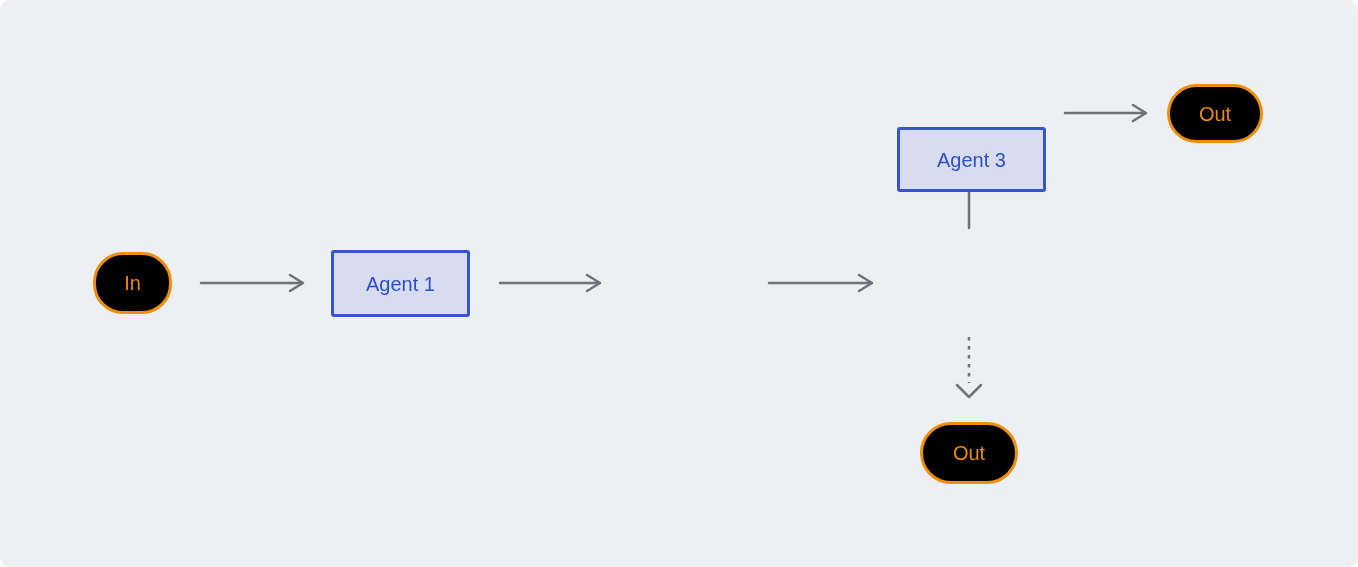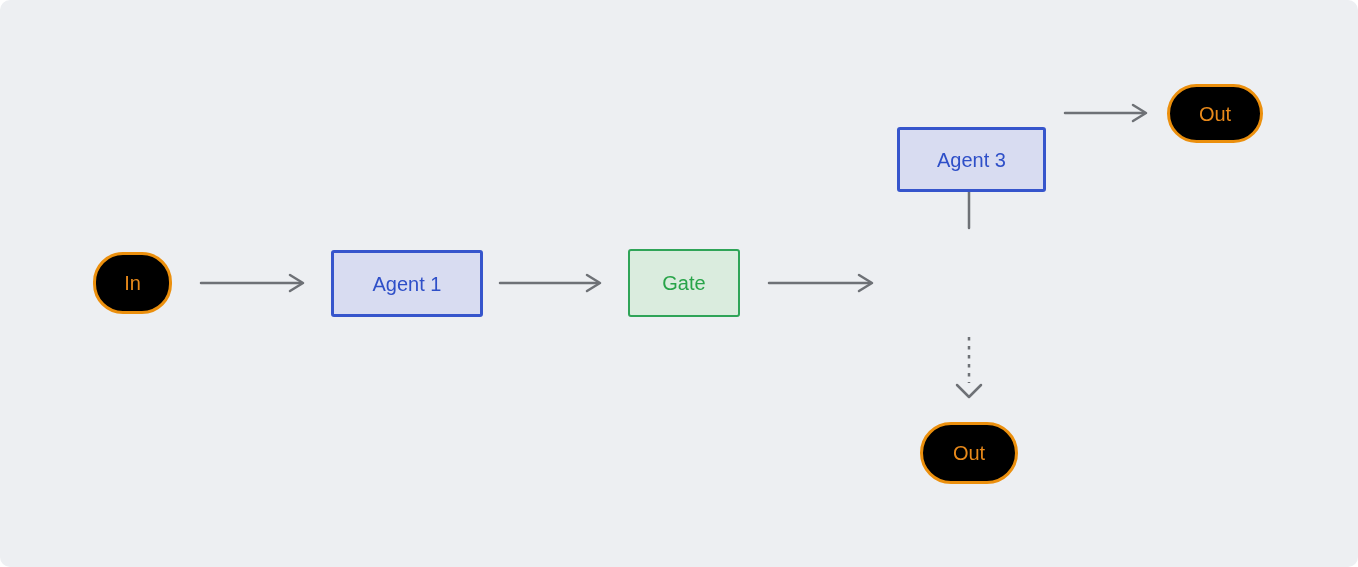--- a/index.html
+++ b/index.html
@@ -37,21 +37,21 @@
     border: 2.5px solid #2FA458;
     color: #28A449;
     border-radius: 3px;
   }
   .node-pill {
     background: #000000;
     border: 3px solid #EB8F0D;
     color: #E8891A;
   }
   #node-in        { left: 93px;   top: 252px; width: 79px;  height: 62px; border-radius: 30px; }
-  #node-agent1    { left: 331px;  top: 250px; width: 152px; height: 67px; text-align: center; }
+  #node-agent1    { left: 331px;  top: 250px; width: 139px; height: 67px; text-align: center; }
   #node-gate      { left: 628px;  top: 249px; width: 112px; height: 68px; }
   #node-agent2    { left: 897px;  top: 250px; width: 144px; height: 66px; }
   #node-agent3    { left: 897px;  top: 81px;  width: 149px; height: 65px; margin-top: 46px; }
   #node-out-top   { left: 1167px; top: 84px;  width: 96px;  height: 59px; border-radius: 29.5px; }
   #node-out-bottom{ left: 920px;  top: 422px; width: 98px;  height: 62px; border-radius: 31px; }
   svg.edges {
     position: absolute;
     left: 0;
     top: 0;
     pointer-events: none;
@@ -97,23 +97,20 @@
   </svg>
 
   <div id="node-in" class="node node-pill">
     <span>In</span>
   </div>
 
   <div id="node-agent1" class="node node-agent">
     <span>Agent 1</span>
   </div>
 
-  <div id="node-gate" class="node node-gate">
-    <span>Gate</span>
-  </div>
 
 
   <div id="node-agent3" class="node node-agent">
     <span>Agent 3</span>
   </div>
 
   <div id="node-out-top" class="node node-pill">
     <span>Out</span>
   </div>
 

